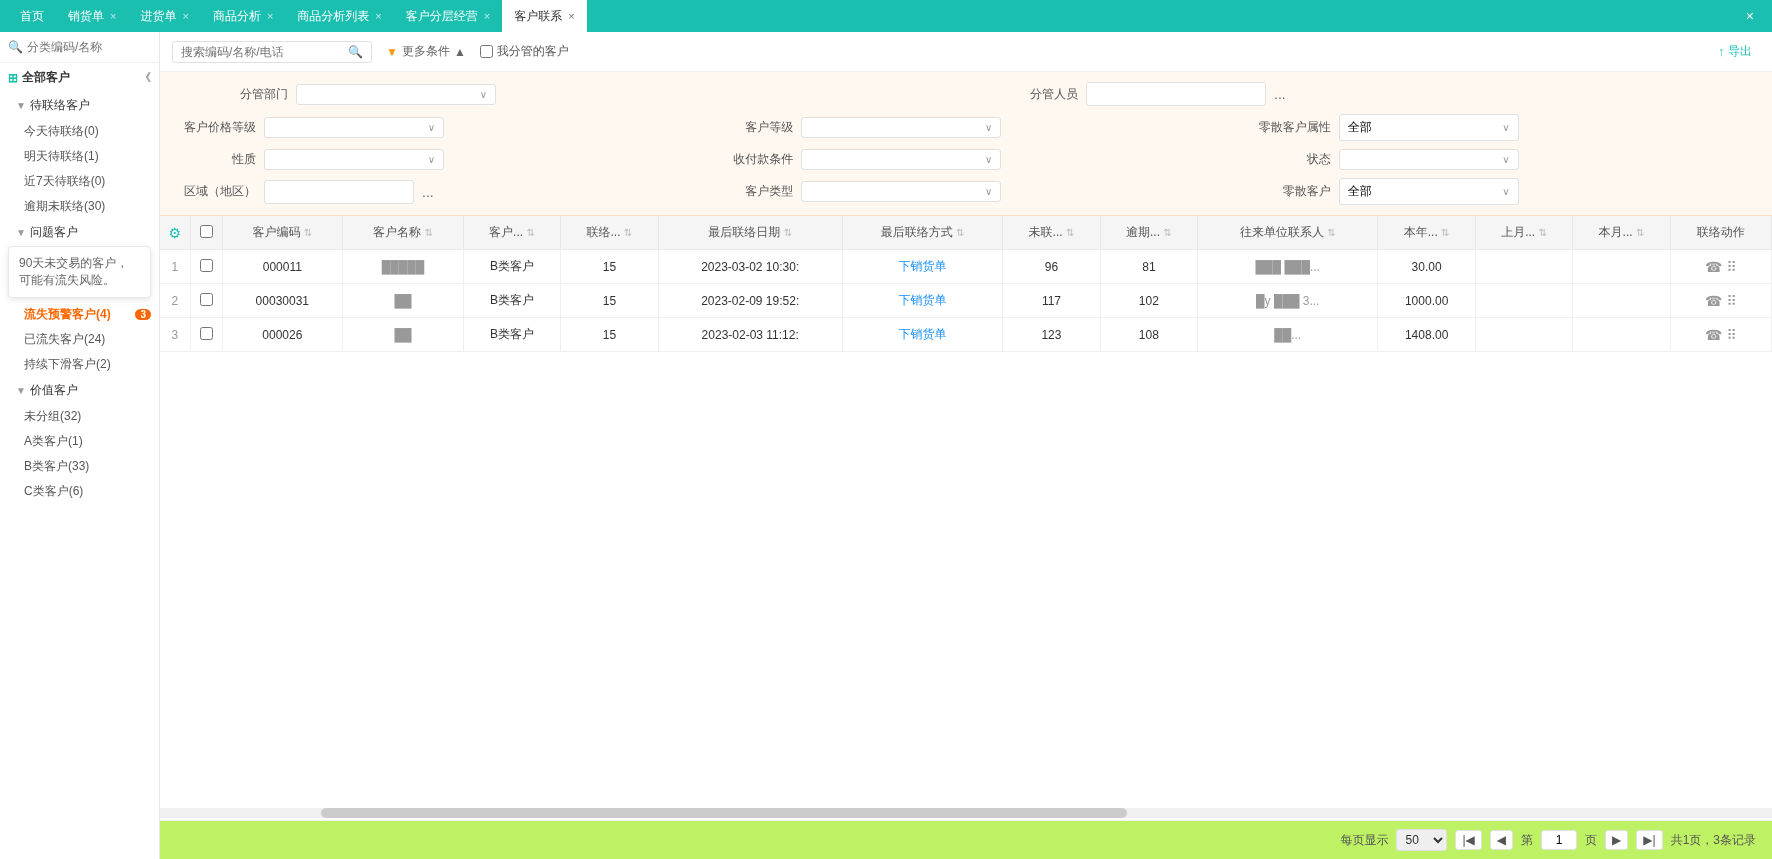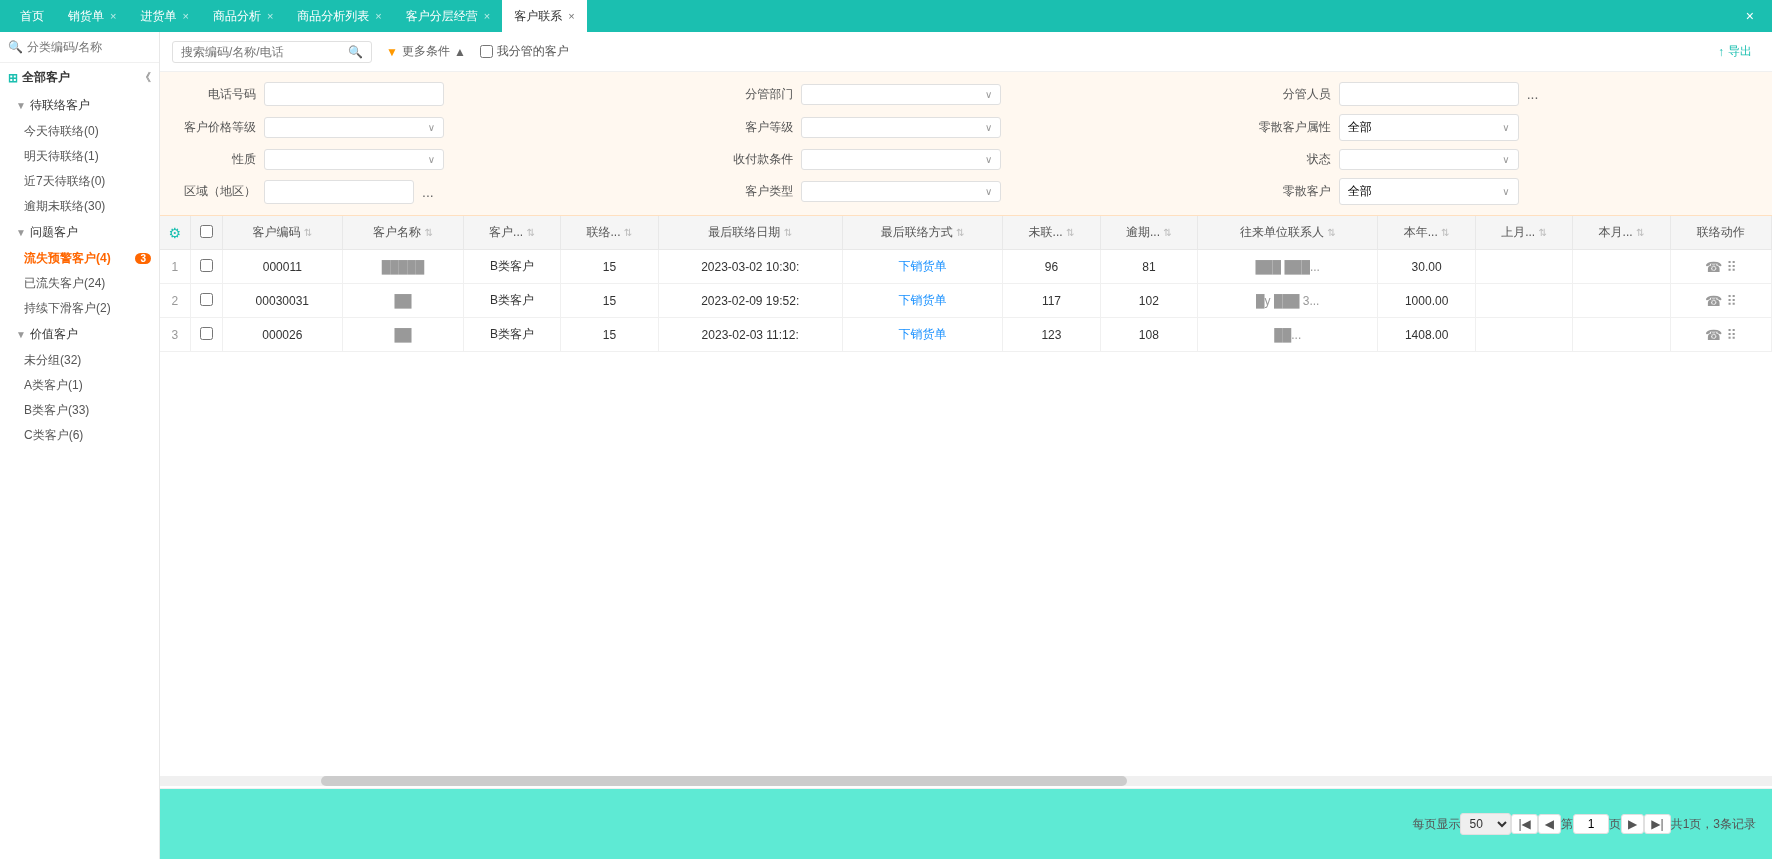--- a/index.html
+++ b/index.html
@@ -302,24 +302,24 @@
     td.link { color: #1890ff; cursor: pointer; }
     td.blurred { color: #999; }
     .action-icons { display: flex; justify-content: center; gap: 4px; }
     .action-icon { color: #999; cursor: pointer; font-size: 14px; }
 
     
     .pagination {
       display: flex;
       align-items: center;
       justify-content: flex-end;
-      padding: 24px 16px;
+      padding: 8px 16px;
       border-top: 1px solid #f0f0f0;
-      background: #5eead4;
-      gap: 0;
+      background: #bef264;
+      gap: 8px;
     }
     .pagination-label { color: #555; }
     .page-size-select {
       border: 1px solid #e0e0e0;
       border-radius: 3px;
       padding: 2px 4px;
       color: #333;
       cursor: pointer;
     }
     .page-btn {
@@ -425,20 +425,23 @@
     <div class="sidebar-item">
       <span>近7天待联络(0)</span>
     </div>
     <div class="sidebar-item">
       <span>逾期未联络(30)</span>
     </div>
 
     <div class="sidebar-group-title">
       <span class="arrow">▼</span>
       <span>问题客户</span>
+    </div>
+    <div class="tooltip-box">
+      <span>90天未交易的客户，可能有流失风险。</span>
     </div>
     <div class="sidebar-item active">
       <span>流失预警客户(4)</span>
       <span class="count">3</span>
     </div>
     <div class="sidebar-item">
       <span>已流失客户(24)</span>
     </div>
     <div class="sidebar-item">
       <span>持续下滑客户(2)</span>
@@ -483,24 +486,20 @@
         <span>↑</span>
         <span>导出</span>
       </div>
     </div>
 
     <div class="adv-filter">
       <div style="display:flex; gap:0;">
         <div style="flex:1;">
 
           <div class="adv-filter-row">
-            <div class="filter-field">
-              <span class="filter-label">电话号码</span>
-              <input class="filter-input" style="max-width: 180px;">
-            </div>
             <div class="filter-field" style="margin-left:32px;">
               <span class="filter-label">分管部门</span>
               <div class="filter-select" style="max-width:200px;">
                 <span></span>
                 <span class="chevron">∨</span>
               </div>
             </div>
             <div class="filter-field" style="margin-left:32px;">
               <span class="filter-label">分管人员</span>
               <input class="filter-input" style="max-width: 180px;">

